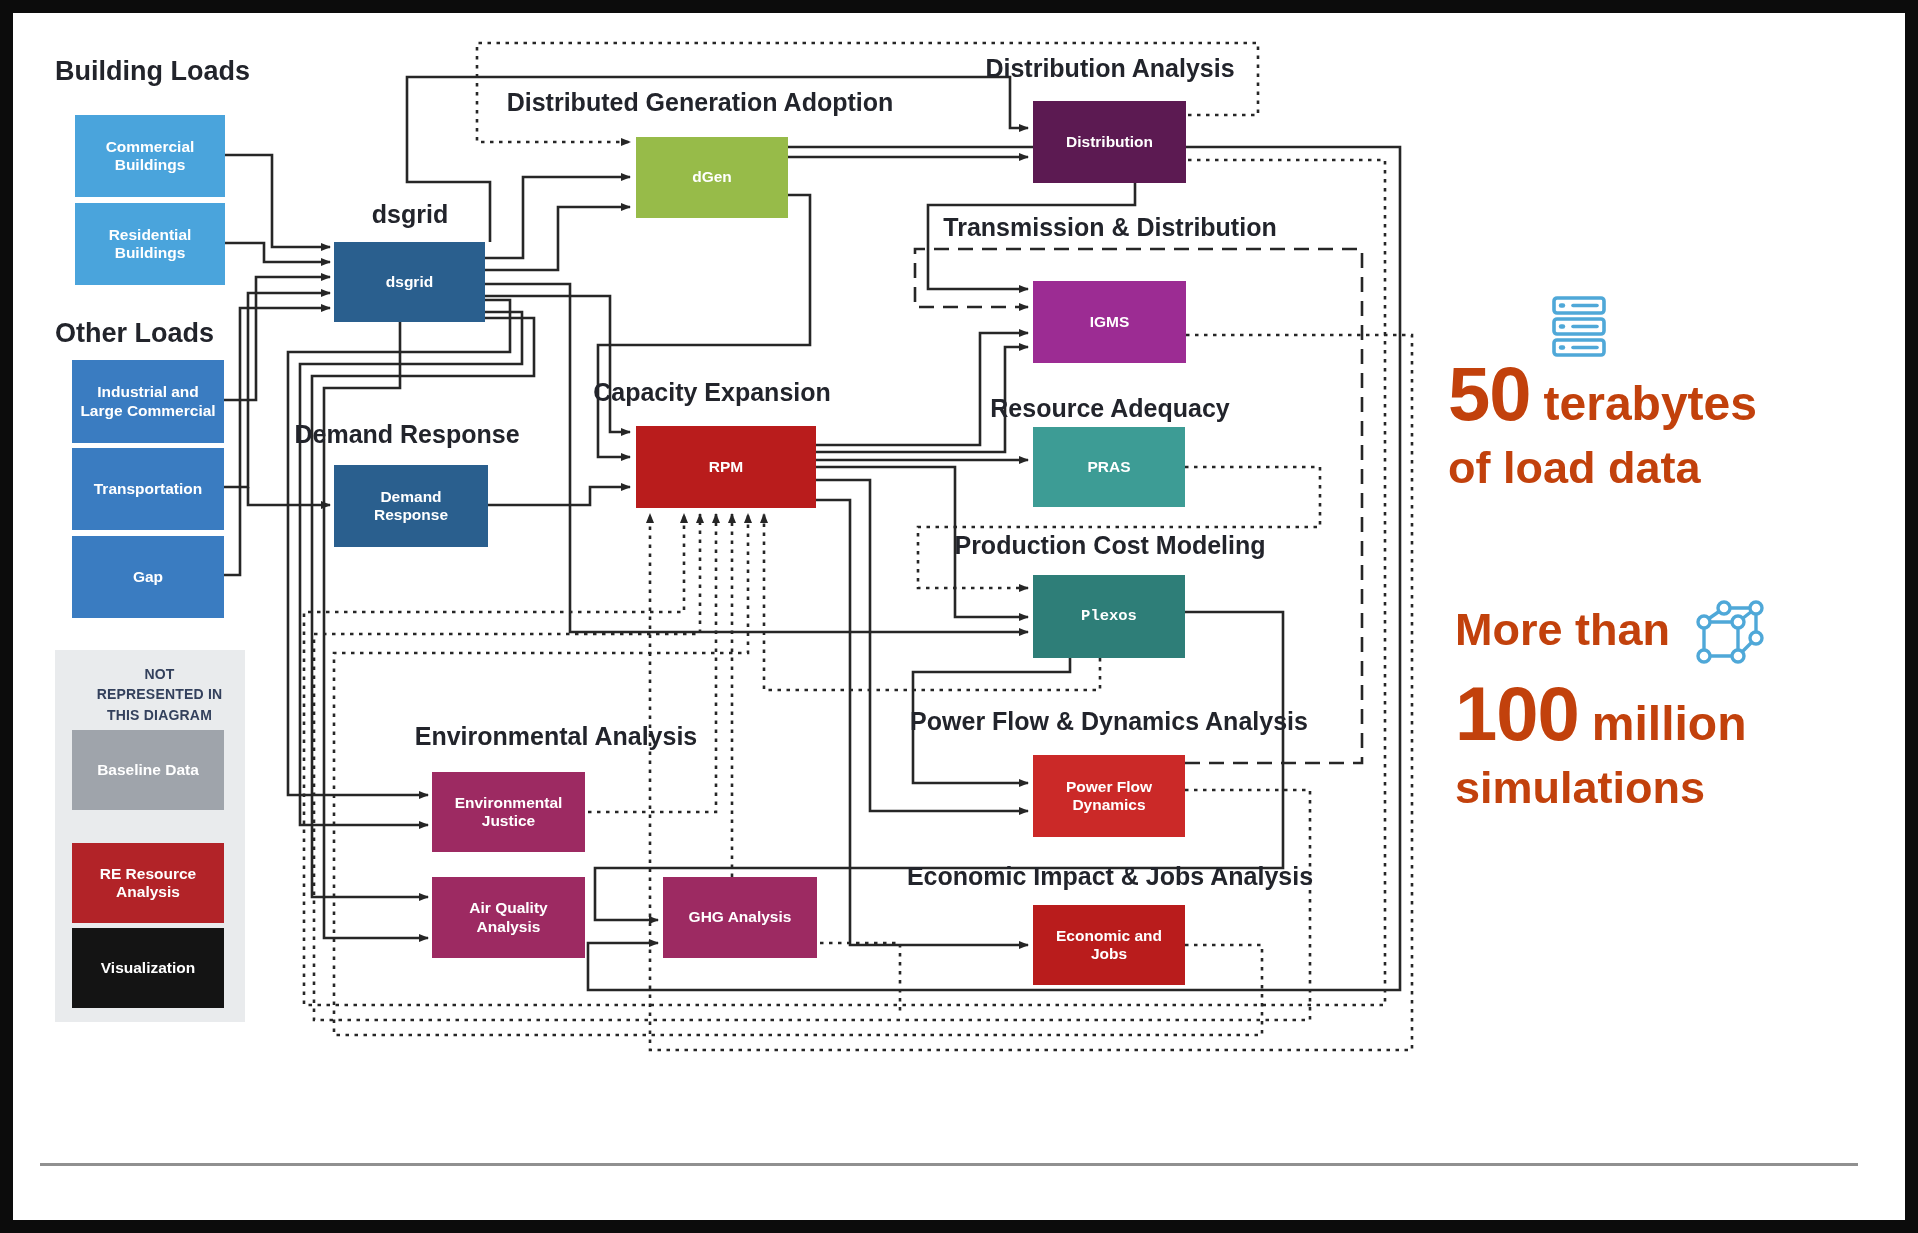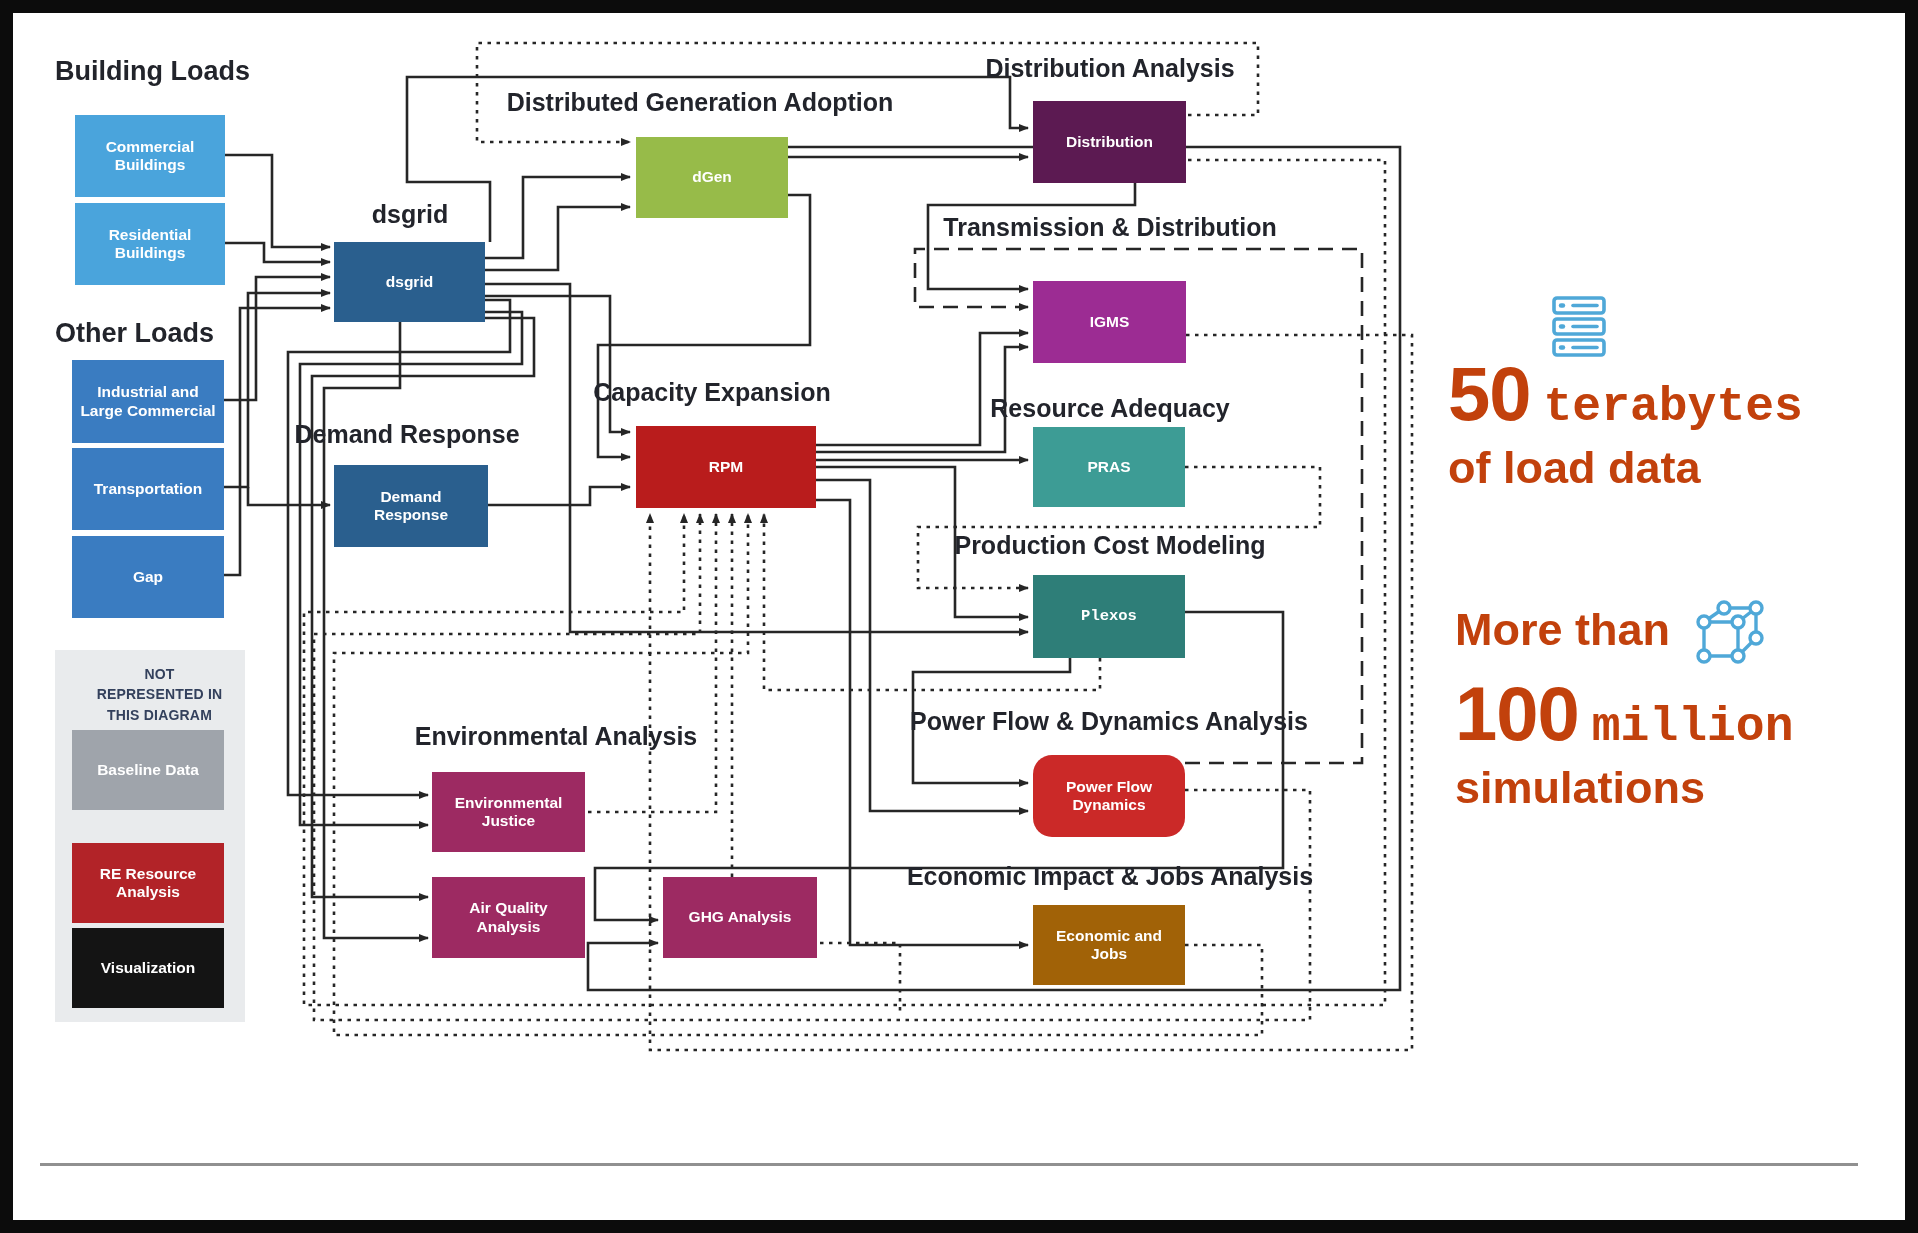--- a/index.html
+++ b/index.html
@@ -11,21 +11,21 @@
         color:#fff;font-weight:bold;font-size:15.5px;line-height:1.18;white-space:pre-line;
         z-index:10;padding:2px;box-sizing:border-box;}
   .sec-h{position:absolute;font-weight:bold;color:#22242b;white-space:nowrap;z-index:9;line-height:1;}
   .sec-h.centered{transform:translateX(-50%);}
   .gray-panel{position:absolute;left:55px;top:650px;width:190px;height:372px;background:#E9EBED;z-index:4;}
   .not-rep{position:absolute;left:55px;top:664px;width:209px;text-align:center;font-weight:bold;
            font-size:14px;line-height:1.45;color:#33405c;white-space:pre-line;z-index:8;letter-spacing:.2px;}
   .stat{position:absolute;color:#c2410c;z-index:20;}
   .stat .row{display:flex;align-items:baseline;}
   .stat .big{font-size:76px;font-weight:bold;line-height:1;letter-spacing:-1px;}
-  .stat .unit{font-size:48px;font-weight:bold;margin-left:13px;line-height:1;font-family:Liberation Mono, monospace;}
+  .stat .unit{font-size:48px;font-weight:bold;margin-left:13px;line-height:1;}
   .stat .plain{font-size:45px;font-weight:bold;line-height:1.15;}
   .stat1{left:1448px;top:296px;width:430px;}
   .stat1 .icon-wrap{position:absolute;left:104px;top:0;}
   .stat1 .row{margin-top:60px;}
   .stat1 .line2{margin-top:10px;}
   .stat2{left:1455px;top:598px;width:440px;}
   .stat2 .lead-row{display:flex;align-items:flex-start;}
   .stat2 .lead-row .plain{margin-top:6px;}
   .stat2 .icon-wrap{margin-left:16px;}
   .stat2 .row2{margin-top:4px;}
@@ -128,23 +128,23 @@
       <div class="node" style="left: 636px; top: 426px; width: 180px; height: 82px; background: #b91c1c;">RPM</div>
       <div class="node" style="left: 1033px; top: 101px; width: 153px; height: 82px; background: rgb(92, 26, 82);">Distribution</div>
       <div class="node" style="left: 1033px; top: 281px; width: 153px; height: 82px; background: rgb(156, 44, 147);">IGMS</div>
       <div class="node" style="left: 1033px; top: 427px; width: 152px; height: 80px; background: rgb(61, 156, 149);">PRAS</div>
       <div class="node" style="left: 1033px; top: 575px; width: 152px; height: 83px; background: rgb(46, 126, 120); font-family: Liberation Mono, monospace;">Plexos</div>
       <div class="node" style="left: 432px; top: 772px; width: 153px; height: 80px; background: rgb(157, 42, 98);">Environmental
 Justice</div>
       <div class="node" style="left: 432px; top: 877px; width: 153px; height: 81px; background: rgb(157, 42, 98);">Air Quality
 Analysis</div>
       <div class="node" style="left: 663px; top: 877px; width: 154px; height: 81px; background: rgb(157, 42, 98);">GHG Analysis</div>
-      <div class="node" style="left: 1033px; top: 755px; width: 152px; height: 82px; background: rgb(203, 41, 40); border-radius: 19px;">Power Flow
+      <div class="node" style="left: 1033px; top: 755px; width: 152px; height: 82px; background: rgb(203, 41, 40);">Power Flow
 Dynamics</div>
-      <div class="node" style="left: 1033px; top: 905px; width: 152px; height: 80px; background: #a16207;">Economic and
+      <div class="node" style="left: 1033px; top: 905px; width: 152px; height: 80px; background: #b91c1c;">Economic and
 Jobs</div>
     </div>
 
   <div class="stat stat1">
     <span class="icon-wrap">
       <svg width="54" height="62" viewBox="0 0 54 62">
         <g fill="none" stroke="#4FA8D8" stroke-width="3.6" stroke-linecap="round">
           <rect x="2" y="2" width="50" height="15" rx="3"></rect>
           <rect x="2" y="23" width="50" height="15" rx="3"></rect>
           <rect x="2" y="44" width="50" height="15" rx="3"></rect>

